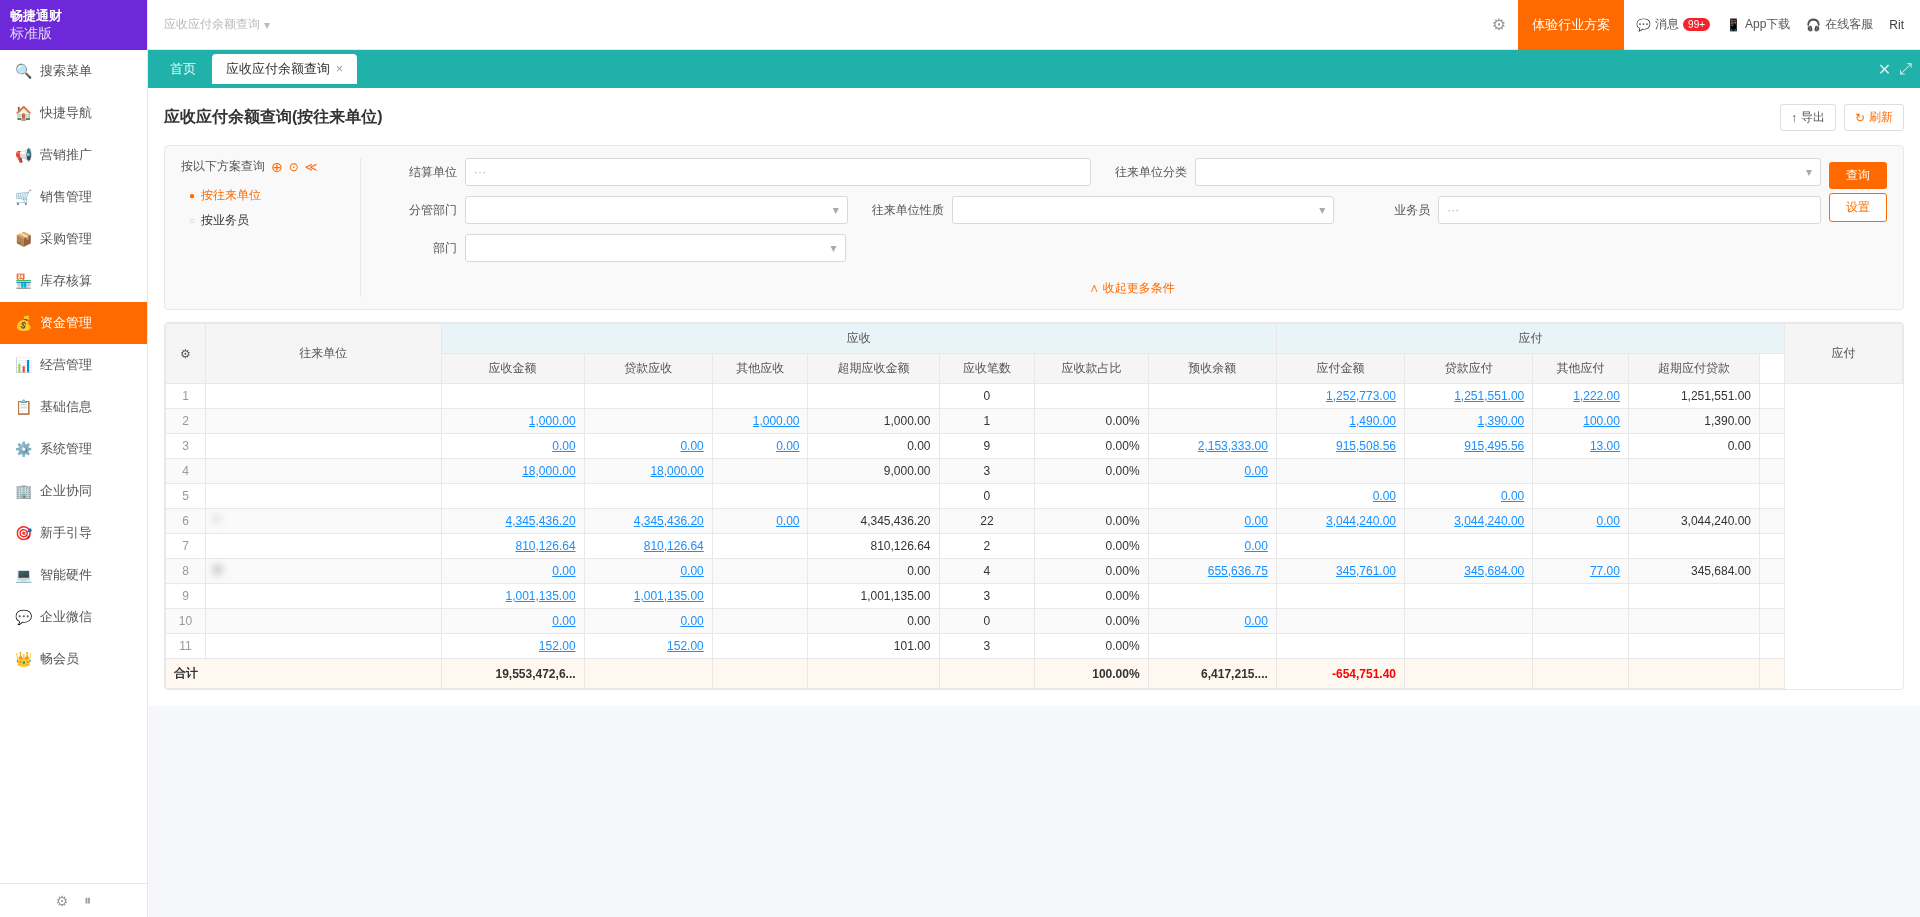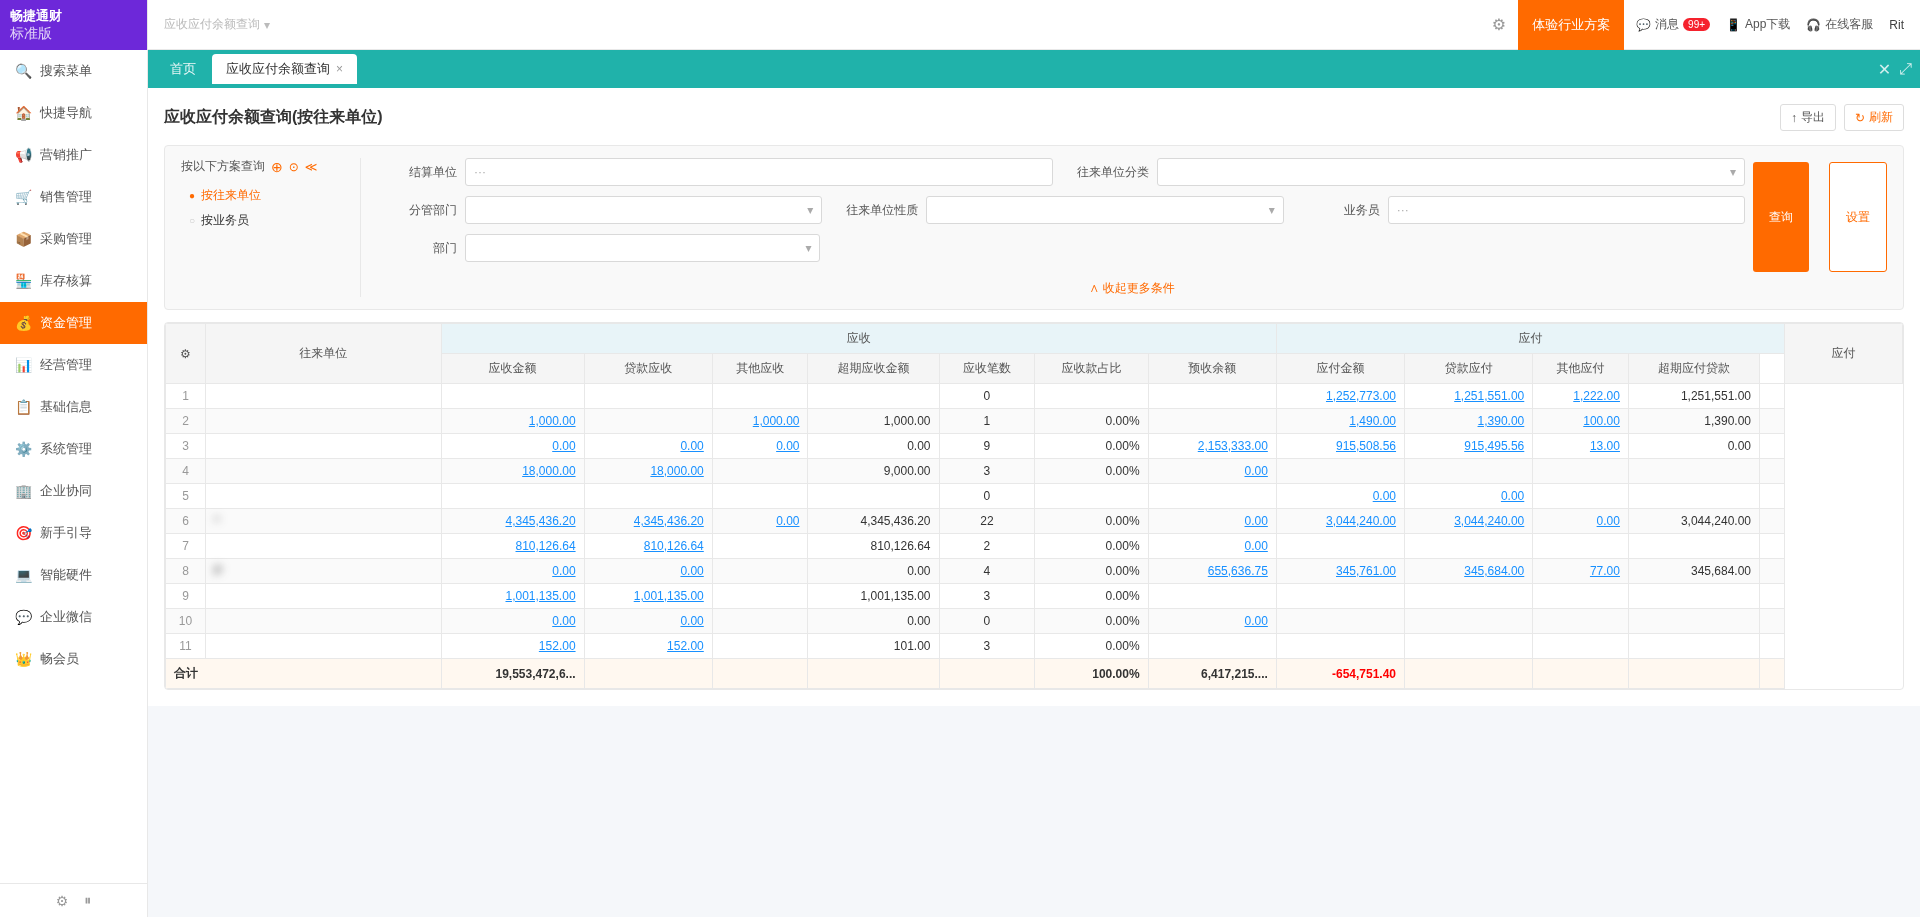--- a/index.html
+++ b/index.html
@@ -60,23 +60,23 @@
     .filter-main { flex: 1; padding-left: 16px; }
     .filter-row { display: flex; align-items: center; gap: 16px; margin-bottom: 10px; }
     .filter-item { display: flex; align-items: center; gap: 8px; flex: 1; }
     .filter-label { color: #555; font-size: 12px; white-space: nowrap; width: 80px; text-align: right; }
     .filter-input { flex: 1; height: 28px; border: 1px solid #d9d9d9; border-radius: 3px; padding: 0 8px; font-size: 12px; display: flex; align-items: center; justify-content: space-between; background: #fff; cursor: pointer; }
     .filter-input-text { color: #bbb; font-size: 12px; }
     .filter-input .dots { color: #aaa; }
     .filter-collapse { text-align: center; margin-top: 8px; color: #ff6a00; cursor: pointer; font-size: 12px; }
 
     
-    .query-buttons { display: flex; flex-direction: row; gap: 20px; justify-content: flex-start; padding-top: 4px; }
+    .query-buttons { display: flex; flex-direction: column; gap: 4px; justify-content: flex-start; padding-top: 4px; }
     .btn-query { background: #ff6a00; color: #fff; border: none; border-radius: 3px; padding: 5px 16px; cursor: pointer; font-size: 12px; }
-    .btn-setting { background: #fff; border: 1px solid #ff6a00; color: #ff6a00; border-radius: 3px; padding: 17px 16px; cursor: pointer; font-size: 12px; }
+    .btn-setting { background: #fff; border: 1px solid #ff6a00; color: #ff6a00; border-radius: 3px; padding: 5px 16px; cursor: pointer; font-size: 12px; }
 
     
     .table-container { border: 1px solid #e8e8e8; border-radius: 4px; overflow: hidden; }
     table { width: 100%; border-collapse: collapse; font-size: 12px; }
     thead tr th { background: #f5f5f5; border: 1px solid #e8e8e8; padding: 6px 8px; text-align: center; font-weight: 500; color: #555; white-space: nowrap; }
     thead tr th.group-header { background: #e8f4f8; }
     tbody tr td { border: 1px solid #e8e8e8; padding: 5px 8px; text-align: right; color: #333; white-space: nowrap; }
     tbody tr td.td-left { text-align: left; }
     tbody tr td.td-center { text-align: center; }
     tbody tr td.underline { text-decoration: underline; color: #1890ff; cursor: pointer; }

